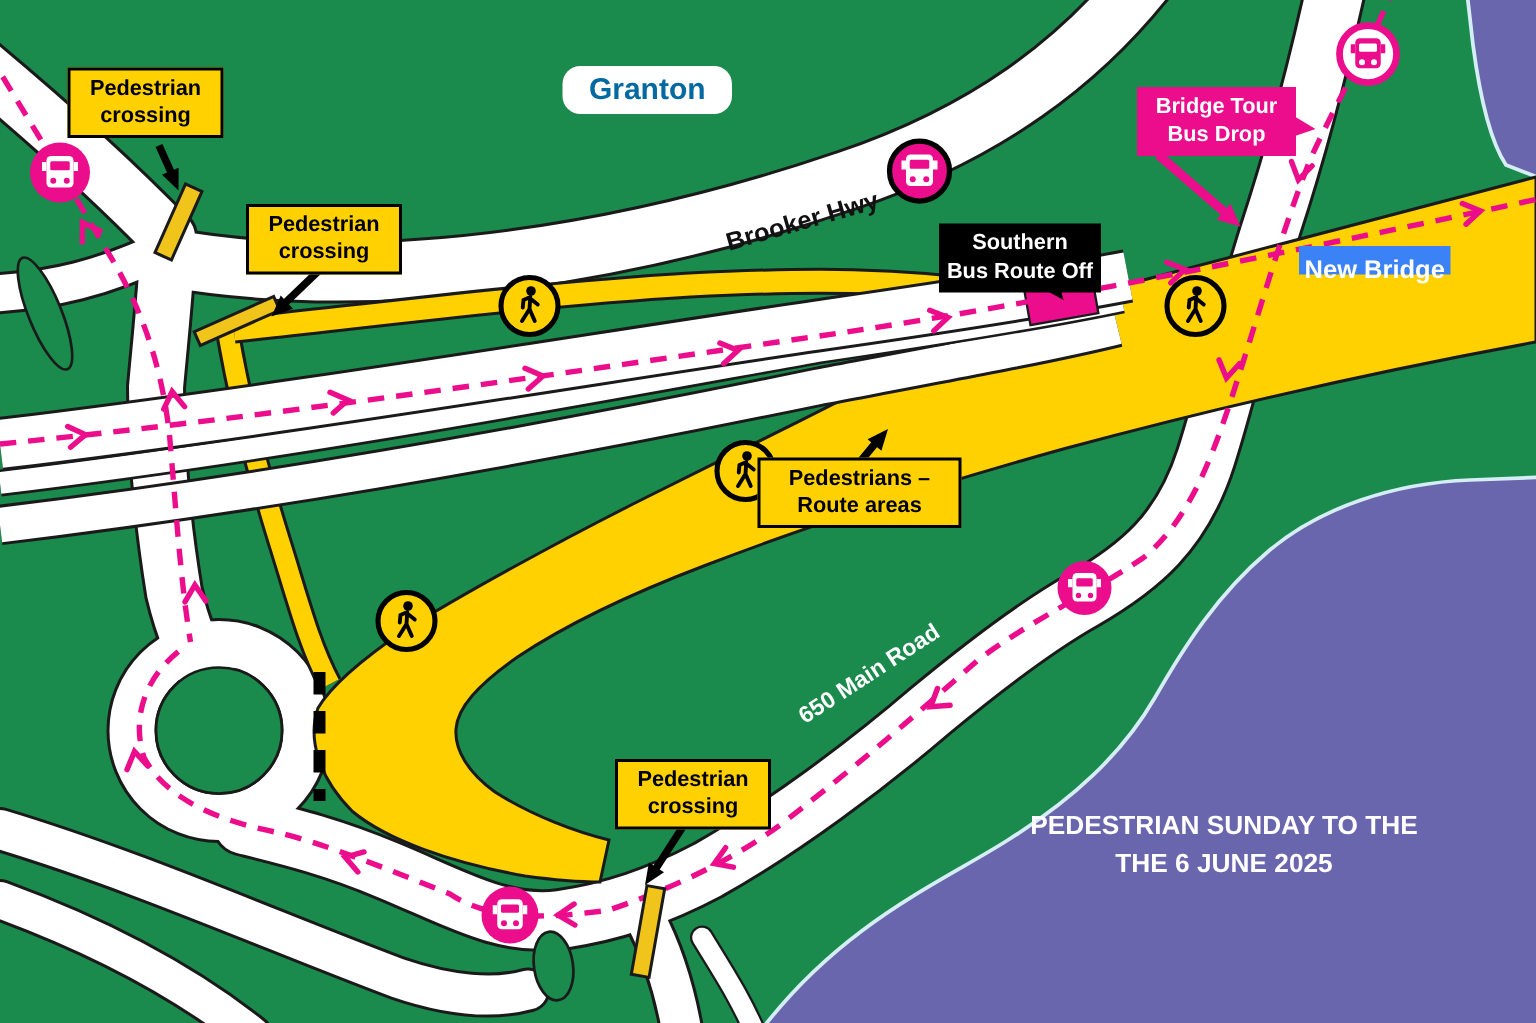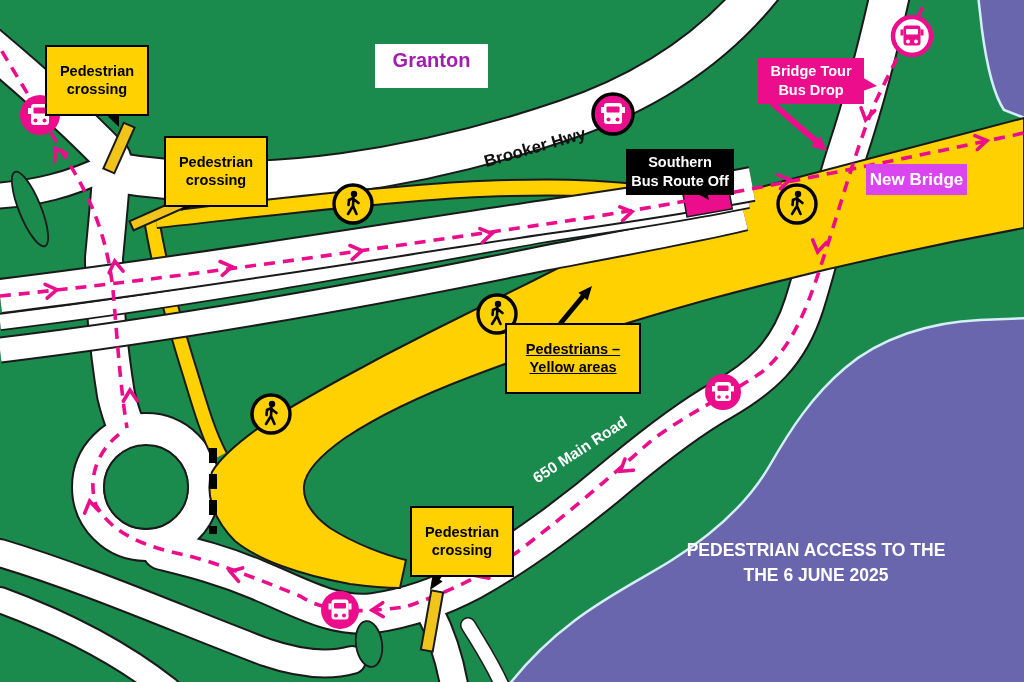--- a/index.html
+++ b/index.html
@@ -5,35 +5,35 @@
   html,body{margin:0;padding:0;background:#444;}
   #stage{
     position:relative;width:1024px;height:682px;overflow:hidden;
     font-family:"Liberation Sans",sans-serif;
     background:#1a8a4d;
   }
   #map-svg{position:absolute;left:0;top:0;}
   .lbl{position:absolute;font-weight:bold;text-align:center;}
   .label-yellow{
     background:#ffd100;border:2px solid #000;color:#000;
-    font-size:14.5px;line-height:1.22;padding:16px 4px;
+    font-size:14.5px;line-height:1.22;padding:4px 4px;
   }
   .label-granton{
-    background:#fff;color:#a21caf;font-size:20px;
-    width:113px;height:44px;line-height:32px;
+    background:#fff;color:#0369a1;font-size:20px;
+    width:113px;height:32px;line-height:32px;border-radius:12px;
   }
   .label-black{
     background:#000;color:#fff;font-size:14.5px;line-height:1.3;padding:4px 4px;
   }
   .label-pink{
     background:#eb0d8c;color:#fff;font-size:14.5px;line-height:1.3;padding:4px 2px;
   }
   .label-purple{
-    background:#d946ef;color:#fff;font-size:17px;
-    width:101px;height:31px;line-height:31px;
+    background:#3b82f6;color:#fff;font-size:17px;
+    width:101px;height:19px;line-height:31px;
   }
   .label-road{color:#111;font-size:17px;background:transparent;}
   .label-road-white{color:#fff;font-size:15.5px;background:transparent;}
   .label-notice{color:#fff;font-size:17.5px;line-height:1.42;background:transparent;}
 </style>
 </head>
 <body>
 
 <div id="stage">
 
@@ -279,27 +279,27 @@
   <div>Bus Route Off</div>
 </div>
 
 <div class="lbl label-pink" style="left:758px;top:58px;width:102px;">
   <div>Bridge Tour</div>
   <div>Bus Drop</div>
 </div>
 
 <div class="lbl label-purple" style="left:866px;top:164px;">New Bridge</div>
 
-<div class="lbl label-yellow" style="left:505px;top:323px;width:124px;text-decoration:underline;">
+<div class="lbl label-yellow" style="left:505px;top:305px;width:124px;">
   <div>Pedestrians –</div>
-  <div>Yellow areas</div>
+  <div>Route areas</div>
 </div>
 
 <div class="lbl label-road-white" style="left:505px;top:441px;width:150px;transform:rotate(-33deg);">650 Main Road</div>
 
 <div class="lbl label-yellow" style="left:410px;top:506px;width:92px;">Pedestrian crossing</div>
 
 <div class="lbl label-notice" style="left:640px;top:538px;width:352px;">
-  <div>PEDESTRIAN ACCESS TO THE</div>
+  <div>PEDESTRIAN SUNDAY TO THE</div>
   <div>THE 6 JUNE 2025</div>
 </div>
 
 </div>
 
 </body></html>

